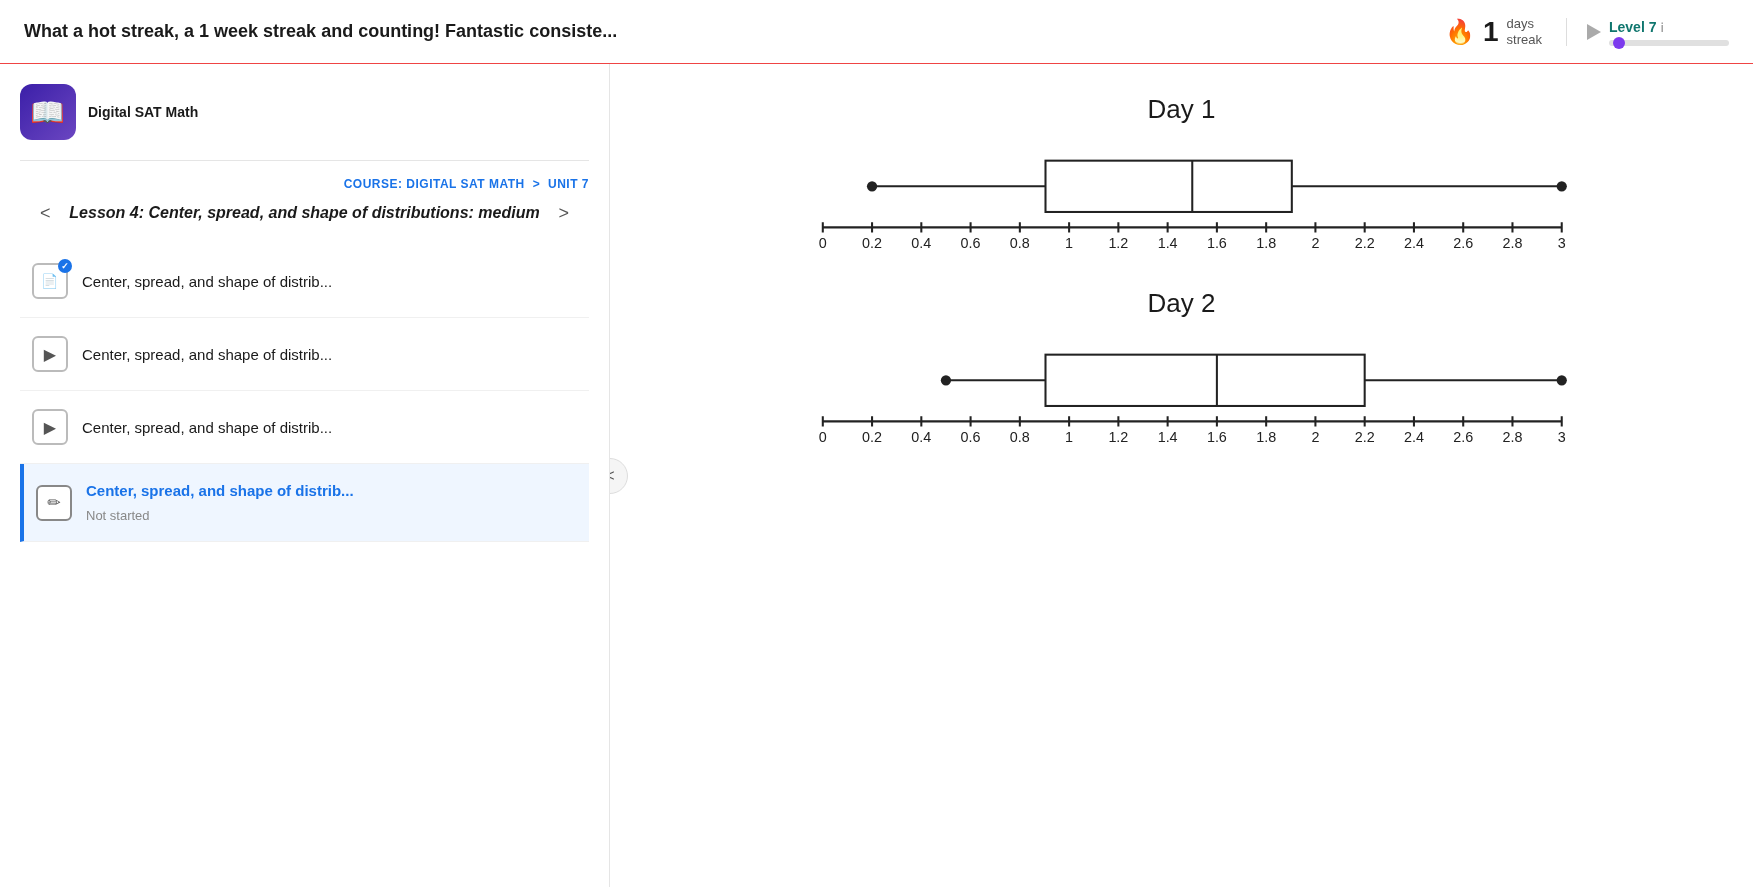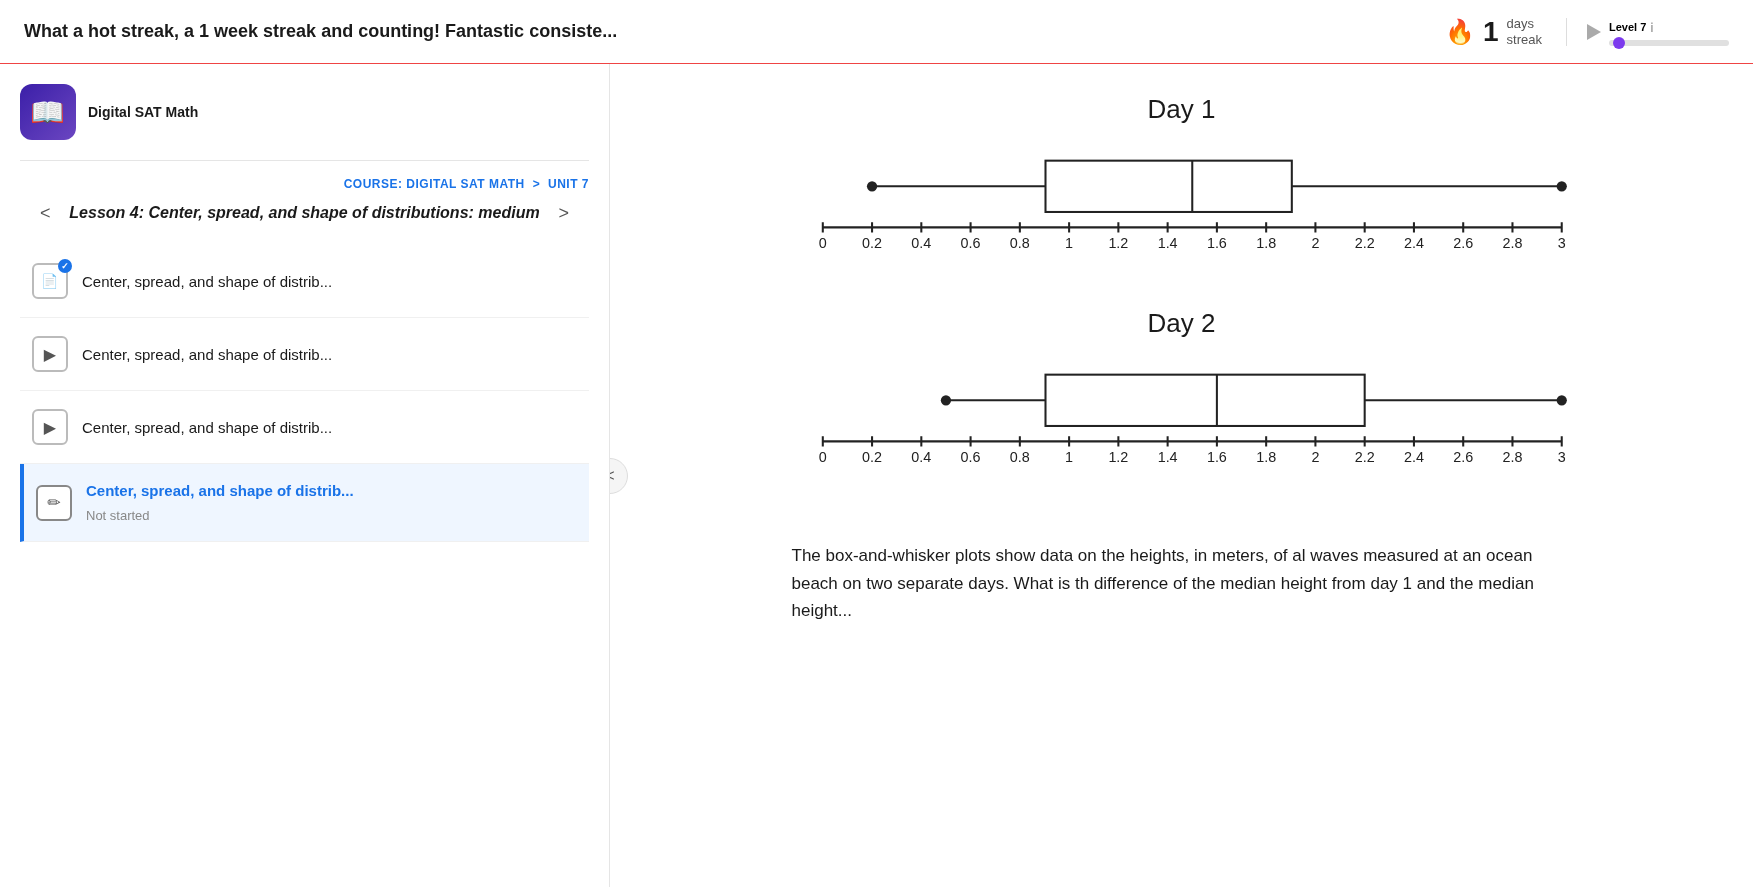--- a/index.html
+++ b/index.html
@@ -40,23 +40,23 @@
       gap: 8px;
       border-left: 1px solid #ddd;
       padding-left: 20px;
     }
     .level-bar-container {
       display: flex;
       flex-direction: column;
       gap: 4px;
     }
     .level-text {
-      font-size: 11px;
+      font-size: 14px;
       font-weight: 600;
-      color: #000000;
+      color: #0f766e;
     }
     .level-bar-track {
       width: 120px;
       height: 6px;
       background: #e0e0e0;
       border-radius: 3px;
       position: relative;
     }
     .level-bar-dot {
       width: 12px; height: 12px;
@@ -240,21 +240,21 @@
       font-size: 16px;
       color: #555;
       z-index: 10;
     }
 
     
     .plot-section {
       display: flex;
       flex-direction: column;
       align-items: center;
-      gap: 46px;
+      gap: 26px;
     }
     .plot-title {
       font-size: 26px;
       font-weight: 400;
       color: #1a1a1a;
       margin-bottom: 10px;
       text-align: center;
     }
     .plot-area {
       width: 100%;
@@ -459,18 +459,17 @@
 
           <circle cx="150" cy="50" r="5" fill="#222"></circle>
           <line x1="150" y1="50" x2="247" y2="50" stroke="#222" stroke-width="2"></line>
           <rect x="247" y="25" width="311" height="50" fill="white" stroke="#222" stroke-width="2"></rect>
           <line x1="414" y1="25" x2="414" y2="75" stroke="#222" stroke-width="2"></line>
           <line x1="558" y1="50" x2="750" y2="50" stroke="#222" stroke-width="2"></line>
           <circle cx="750" cy="50" r="5" fill="#222"></circle>
         </svg>
       </div>
 
-      <p class="description-text">The box-and-whisker plots show data on the heights, in meters, of al waves measured at an ocean beach on two separate days. What is th difference of the median height from day 1 and the median height...</p>
 
     </div>
   </div>
 
 </div>
 
 </body></html>

